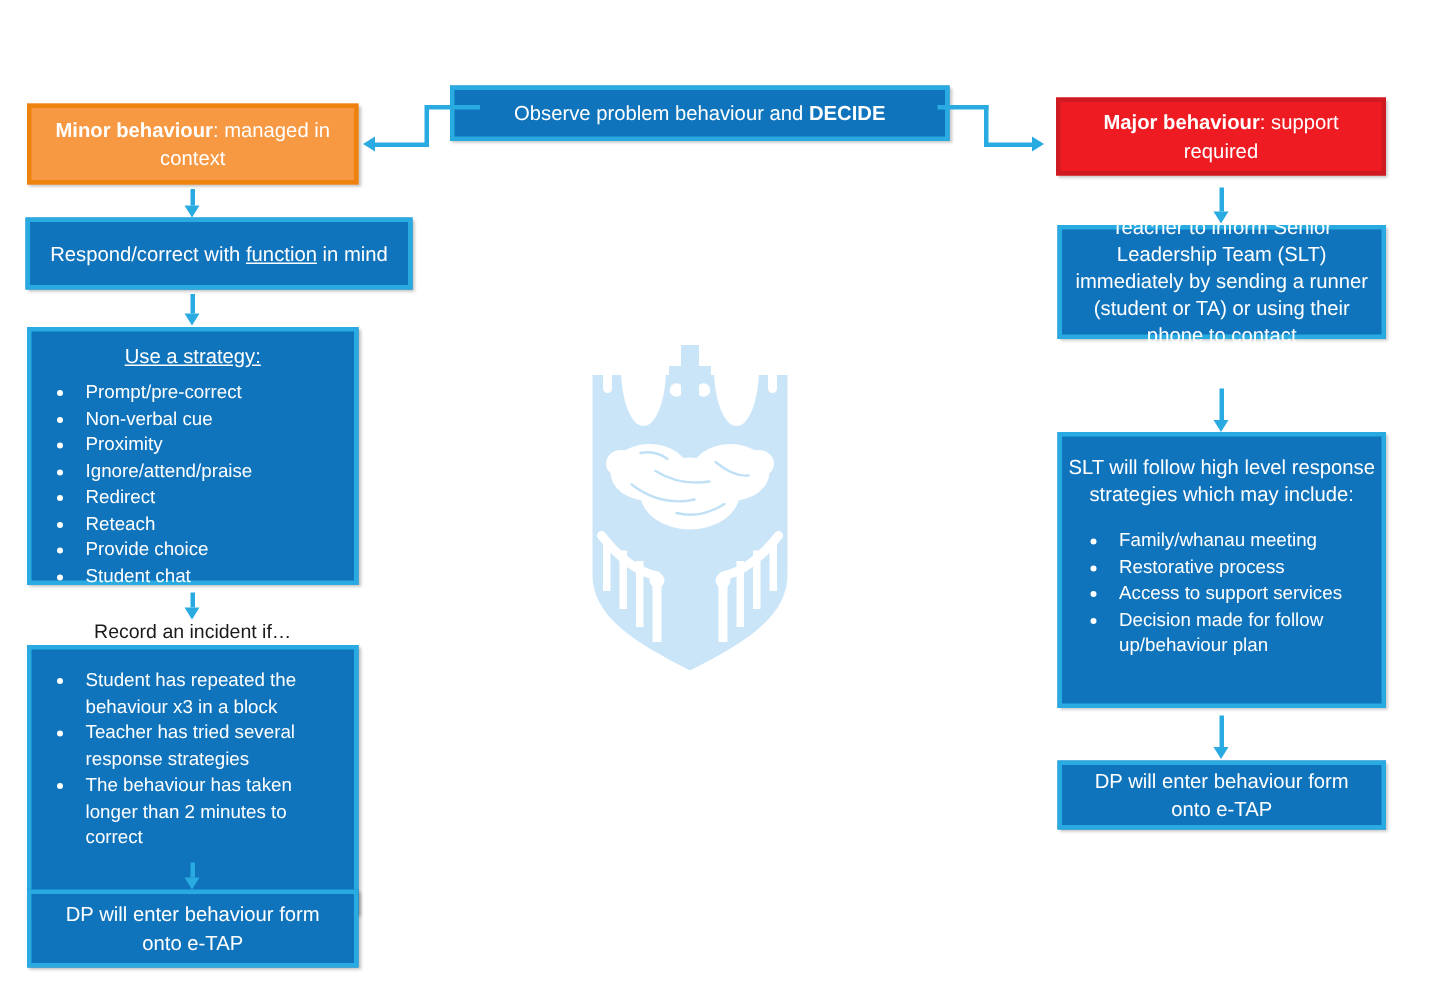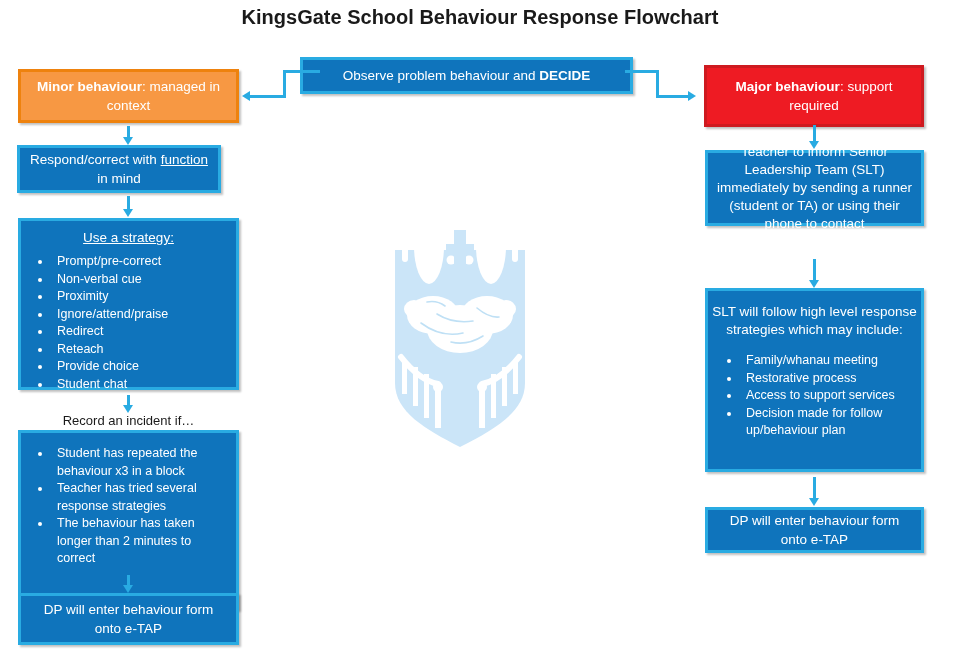--- a/index.html
+++ b/index.html
@@ -34,21 +34,20 @@
              border-bottom:5px solid transparent;border-right:8px solid var(--arrow);}
   .head-right{position:absolute;width:0;height:0;border-top:5px solid transparent;
               border-bottom:5px solid transparent;border-left:8px solid var(--arrow);}
   .crest{position:absolute;left:393px;top:230px;width:134px;height:218px;}
 </style>
 </head>
 <body>
 
 <div class="page">
 
-  <div class="title">KingsGate School Behaviour Response Flowchart</div>
 
   <svg class="crest" viewBox="0 0 134 218" xmlns="http://www.w3.org/2000/svg" aria-hidden="true">
     <path fill="var(--watermark)" d="M2,20 L132,20 L132,153 C132,182 102,199 67,217 C32,199 2,182 2,153 Z"></path>
     <g fill="#ffffff">
       <rect x="9" y="12" width="6" height="20" rx="3"></rect>
       <rect x="119" y="12" width="6" height="20" rx="3"></rect>
       <ellipse cx="36" cy="16" rx="15" ry="38"></ellipse>
       <ellipse cx="98" cy="16" rx="15" ry="38"></ellipse>
       <circle cx="58" cy="30" r="4.5"></circle>
       <circle cx="76" cy="30" r="4.5"></circle>
@@ -103,21 +102,21 @@
   <div class="hline" style="left:656px;top:95px;width:32px;height:3px;"></div>
   <div class="head-right" style="left:688px;top:91px;"></div>
 
   <div class="box orange flexc" style="left:18px;top:69px;width:221px;height:54px;">
     <span><span class="b">Minor behaviour</span><span>: managed in context</span></span>
   </div>
 
   <div class="vline" style="left:127px;top:126px;width:3px;height:11px;"></div>
   <div class="head-down" style="left:123px;top:137px;"></div>
 
-  <div class="box flexc" style="left:17px;top:145px;width:204px;height:48px;">
+  <div class="box flexc" style="left:17px;top:145px;width:258px;height:48px;">
     <span><span>Respond/correct with </span><span class="u">function</span><span> in mind</span></span>
   </div>
 
   <div class="vline" style="left:127px;top:196px;width:3px;height:13px;"></div>
   <div class="head-down" style="left:123px;top:209px;"></div>
 
   <div class="box" style="left:18px;top:218px;width:221px;height:172px;padding:8px 2px 4px;">
     <div class="box-head u">Use a strategy:</div>
     <ul class="bullets">
         <li>Prompt/pre-correct</li>
@@ -142,21 +141,21 @@
         <li>Teacher has tried several response strategies</li>
         <li>The behaviour has taken longer than 2 minutes to correct</li>
       </ul>
   </div>
 
   <div class="vline" style="left:127px;top:575px;width:3px;height:10px;"></div>
   <div class="head-down" style="left:123px;top:585px;"></div>
 
   <div class="box flexc" style="left:18px;top:593px;width:221px;height:52px;">DP will enter behaviour form onto e-TAP</div>
 
-  <div class="box red flexc" style="left:704px;top:65px;width:220px;height:62px;">
+  <div class="box red flexc" style="left:704px;top:65px;width:220px;height:52px;">
     <span><span class="b">Major behaviour</span><span>: support required</span></span>
   </div>
 
   <div class="vline" style="left:813px;top:125px;width:3px;height:16px;"></div>
   <div class="head-down" style="left:809px;top:141px;"></div>
 
   <div class="box flexc" style="left:705px;top:150px;width:219px;height:76px;line-height:18px;">Teacher to inform Senior Leadership Team (SLT) immediately by sending a runner (student or TA) or using their phone to contact</div>
 
   <div class="vline" style="left:813px;top:259px;width:3px;height:21px;"></div>
   <div class="head-down" style="left:809px;top:280px;"></div>

